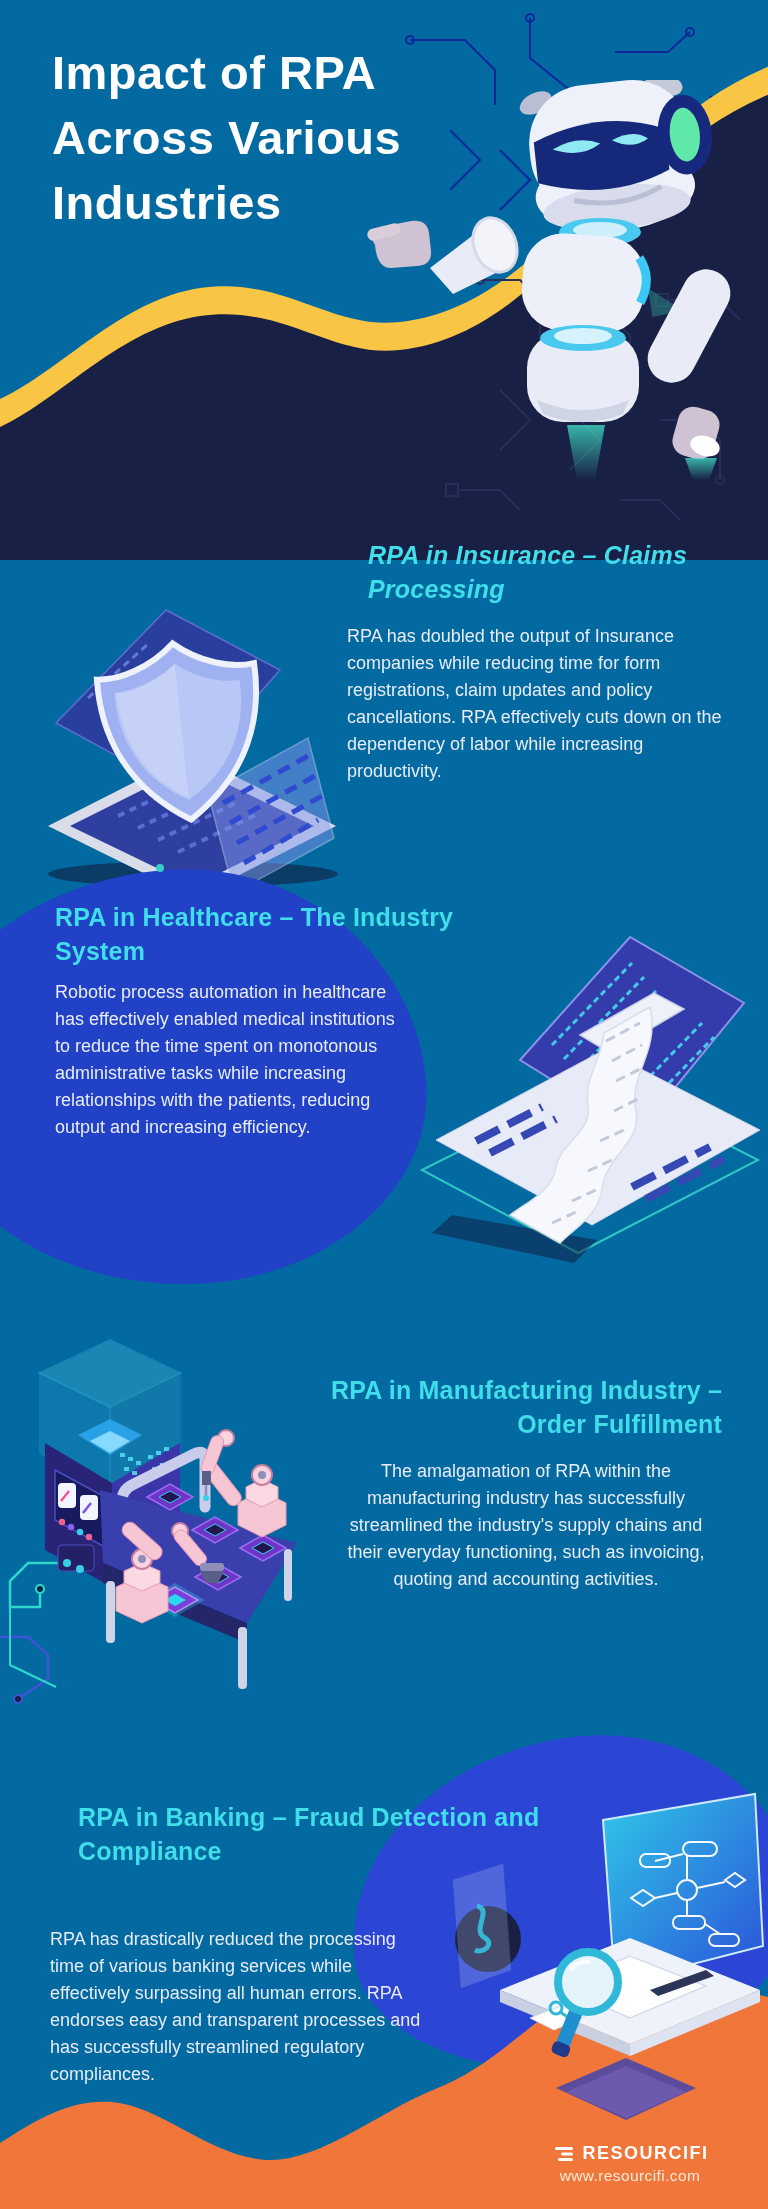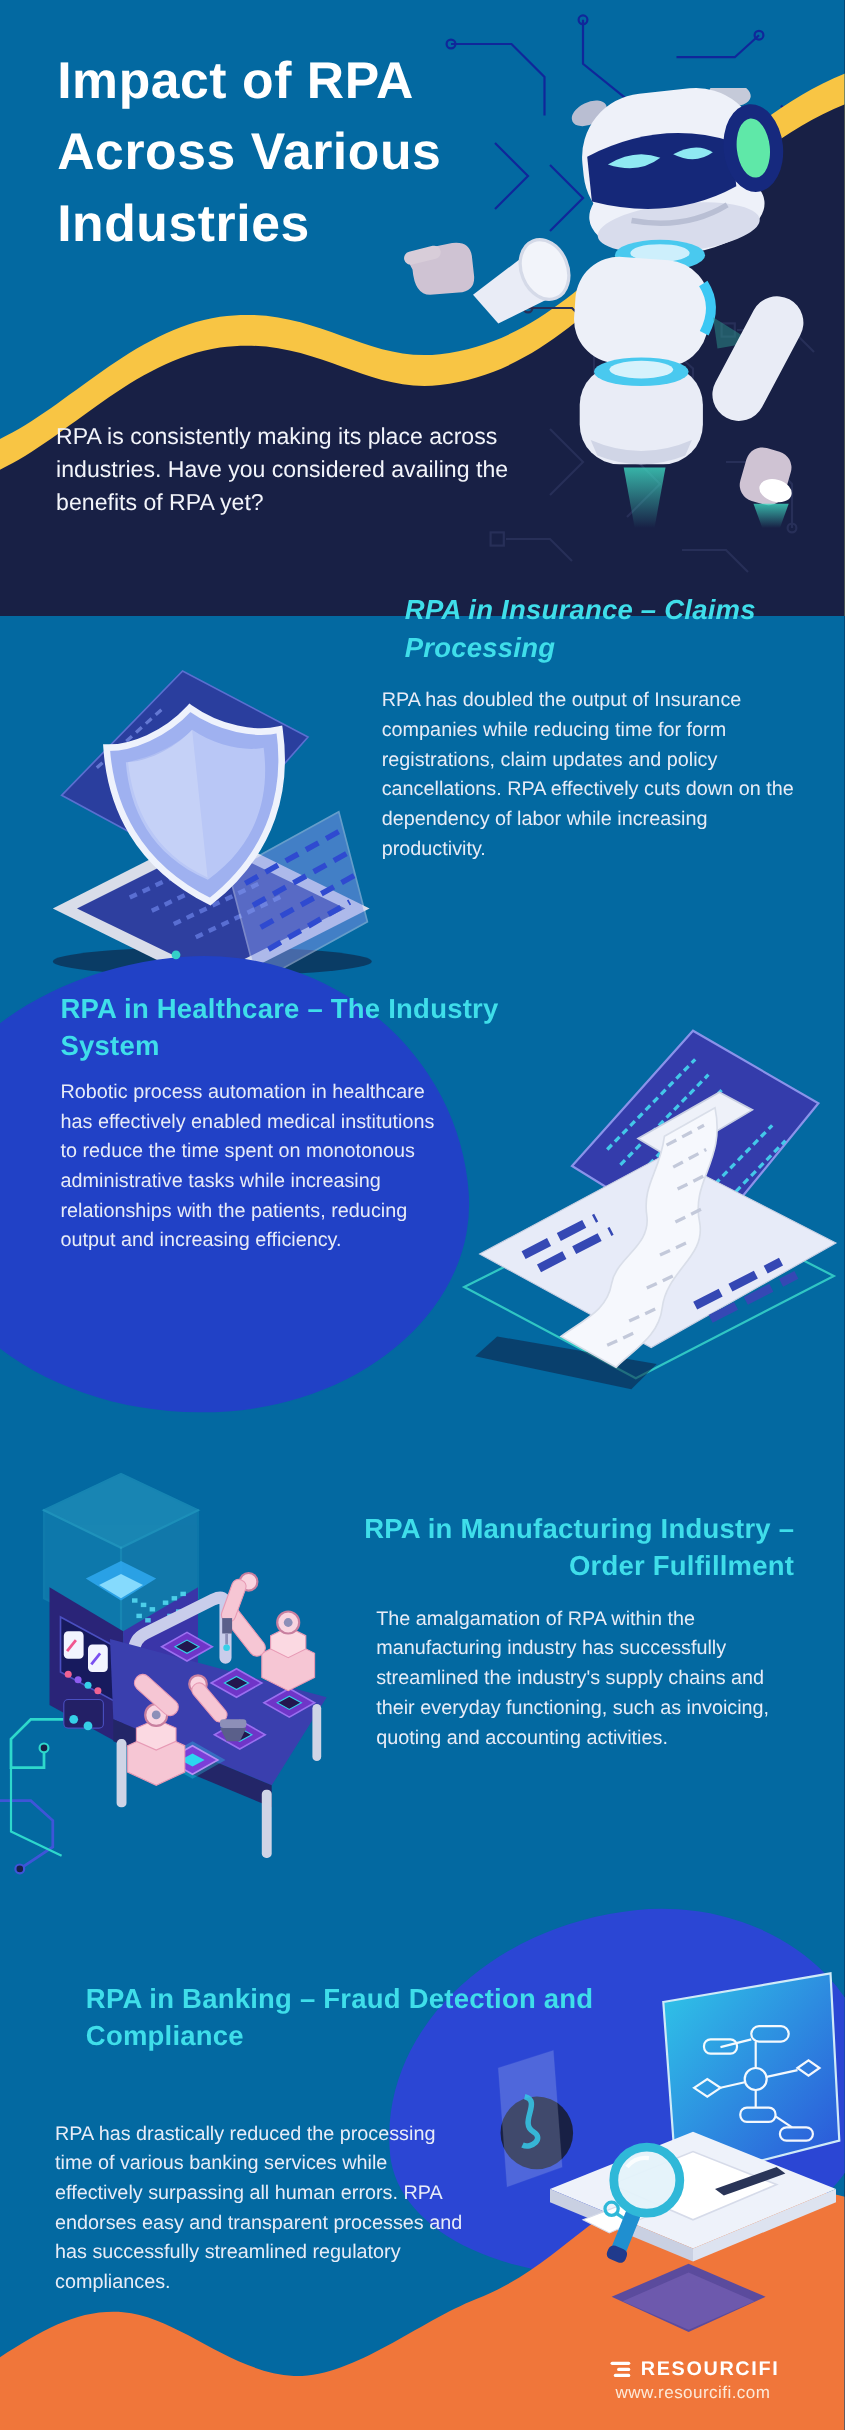--- a/index.html
+++ b/index.html
@@ -124,21 +124,20 @@
       <ellipse cx="350" cy="366" rx="15" ry="10" fill="#ffffff" transform="rotate(16 350 366)"></ellipse>
     </g>
 
     <polygon points="212,345 250,345 240,400 222,400" fill="url(#tealGlow)"></polygon>
     <polygon points="330,378 362,378 354,400 338,400" fill="url(#tealGlow)"></polygon>
   </svg>
 
   <div class="abs page-title">Impact of RPA
 Across Various
 Industries</div>
-  <div class="abs intro-text">RPA is consistently making its place across industries. Have you considered availing the benefits of RPA yet?</div>
 
   <svg class="abs" style="left:18px;top:548px;" width="322" height="340" viewBox="0 0 322 340">
     <ellipse cx="175" cy="326" rx="145" ry="13" fill="#101735" opacity=".55"></ellipse>
     <polygon points="38,175 148,62 262,122 158,240" fill="#2a3e9e" stroke="#5a6fd0" stroke-width="1.5"></polygon>
     <g stroke="#7388e0" stroke-width="3" stroke-dasharray="7 5" opacity=".8">
       <line x1="70" y1="150" x2="130" y2="96"></line>
         <line x1="82" y1="166" x2="142" y2="112"></line>
       <line x1="94" y1="182" x2="154" y2="128"></line>
         <line x1="106" y1="198" x2="166" y2="144"></line>
     </g>
@@ -304,21 +303,21 @@
       <circle cx="142" cy="224" r="4" fill="#8d8fb8"></circle>
       <rect x="148" y="188" width="15" height="48" rx="7" fill="#f6c6d4" stroke="#e79ab5" transform="rotate(-48 142 224)"></rect>
       <circle cx="180" cy="196" r="8" fill="#f9d4e0" stroke="#c87f9f" stroke-width="2"></circle>
       <rect x="184" y="192" width="13" height="42" rx="6" fill="#f6c6d4" stroke="#e79ab5" transform="rotate(-40 190 213)"></rect>
       <rect x="200" y="228" width="24" height="8" rx="3" fill="#8d8fb8"></rect>
       <polygon points="200,236 224,236 218,248 206,248" fill="#5a5f8a"></polygon>
     </g>
   </svg>
   <div class="abs sec-title" style="left:240px;top:1373px;width:482px;text-align:right;">RPA in Manufacturing Industry –
 Order Fulfillment</div>
-  <div class="abs sec-body" style="left:342px;top:1458px;width:392px;text-align:left;">The amalgamation of RPA within the manufacturing industry has successfully streamlined the industry's supply chains and their everyday functioning, such as invoicing, quoting and accounting activities.</div>
+  <div class="abs sec-body" style="left:330px;top:1458px;width:392px;text-align:center;">The amalgamation of RPA within the manufacturing industry has successfully streamlined the industry's supply chains and their everyday functioning, such as invoicing, quoting and accounting activities.</div>
 
   <div class="abs blob-bank"></div>
   <div class="abs navy-dot"></div>
   <svg class="abs" style="left:425px;top:1788px;" width="343" height="230" viewBox="0 0 343 230">
     <defs>
       <linearGradient id="bgrad" x1="0" y1="0" x2="1" y2="1">
         <stop offset="0" stop-color="#2fc8e8"></stop>
           <stop offset="1" stop-color="#2b50d8"></stop>
       </linearGradient>
     </defs>

